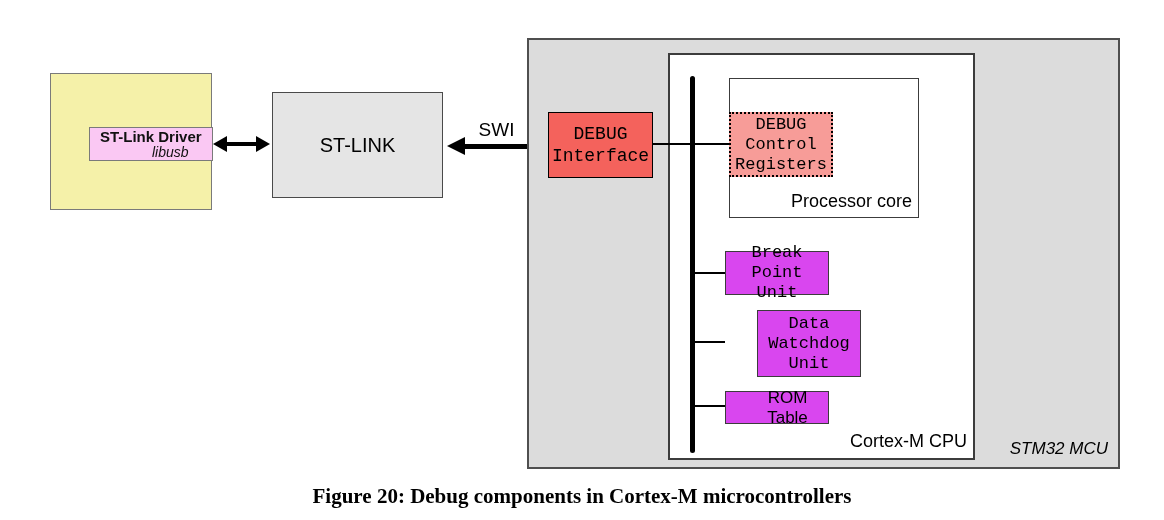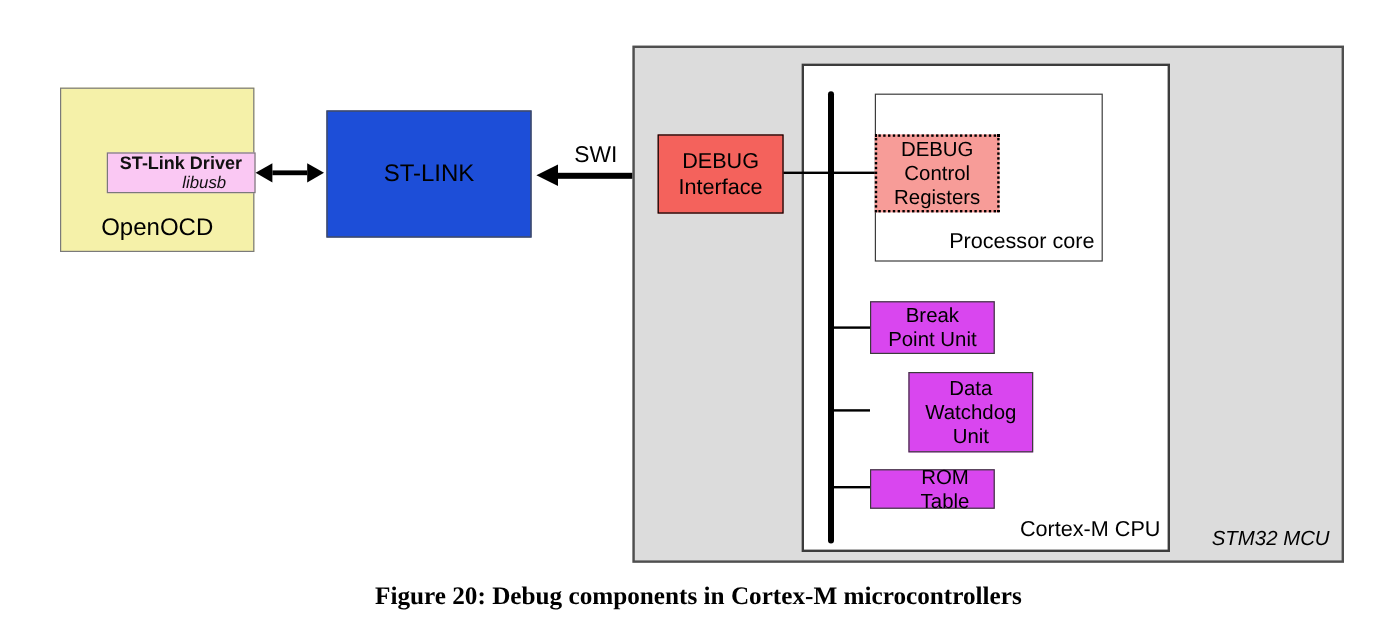--- a/index.html
+++ b/index.html
@@ -14,21 +14,21 @@
     overflow: hidden;
   }
   .abs { position: absolute; }
   .box { position: absolute; }
   .center-flex {
     display: flex;
     align-items: center;
     justify-content: center;
     text-align: center;
   }
-  .pre { white-space: pre-line; }
+  .pre { white-space: pre-line; font-family: Liberation Mono, monospace; }
 
   
   .openocd {
     left: 50px; top: 73px; width: 162px; height: 137px;
     background: #F5F1A9;
     border: 1.5px solid #7a7a7a;
   }
   .openocd-label {
     position: absolute; left: 0; right: 0; bottom: 7px;
     text-align: center; font-size: 20px; color: #000;
@@ -138,30 +138,29 @@
 </head>
 <body>
 
 <div class="stage">
 
   <div class="box openocd" style="background-color: rgb(245, 241, 169);">
     <div class="driver" style="background-color: rgb(250, 200, 243);">
       <div class="driver-main">ST-Link Driver</div>
       <div class="driver-sub">libusb</div>
     </div>
-    <div class="openocd-label">OpenOCD</div>
   </div>
 
   <div class="arrow usb-arrow">
     <span class="head-l"></span>
     <span class="shaft"></span>
     <span class="head-r"></span>
   </div>
 
-  <div class="box stlink center-flex" style="background-color: #1d4ed8;">
+  <div class="box stlink center-flex" style="background-color: #e5e5e5;">
     <span>ST-LINK</span>
   </div>
 
   <div class="swi-label">SWI</div>
   <div class="arrow swi-arrow">
     <span class="head-l"></span>
     <span class="shaft"></span>
     <span class="head-r"></span>
   </div>
 

